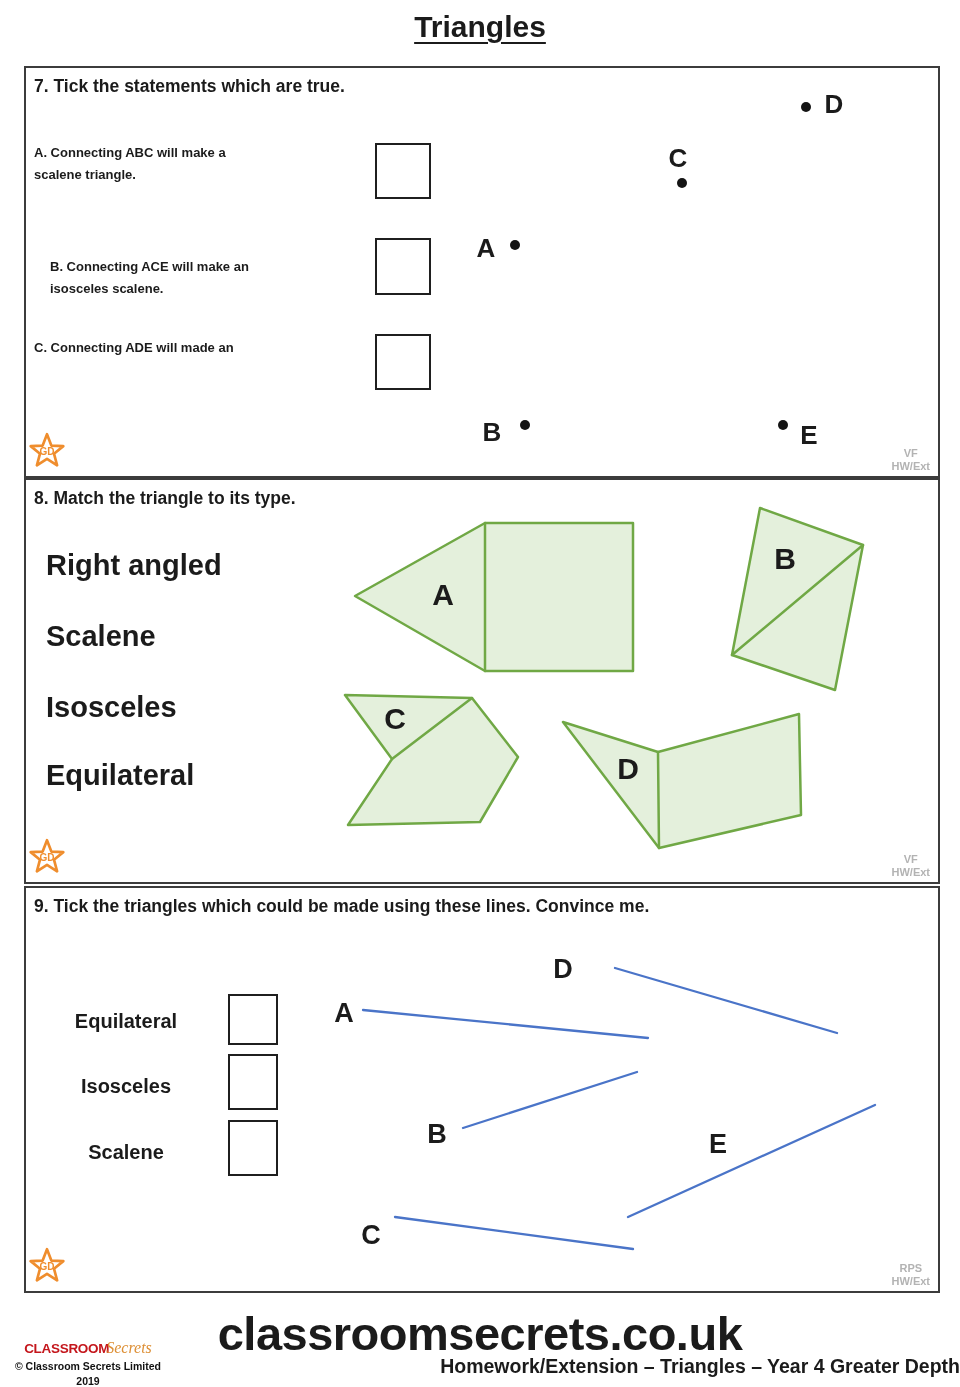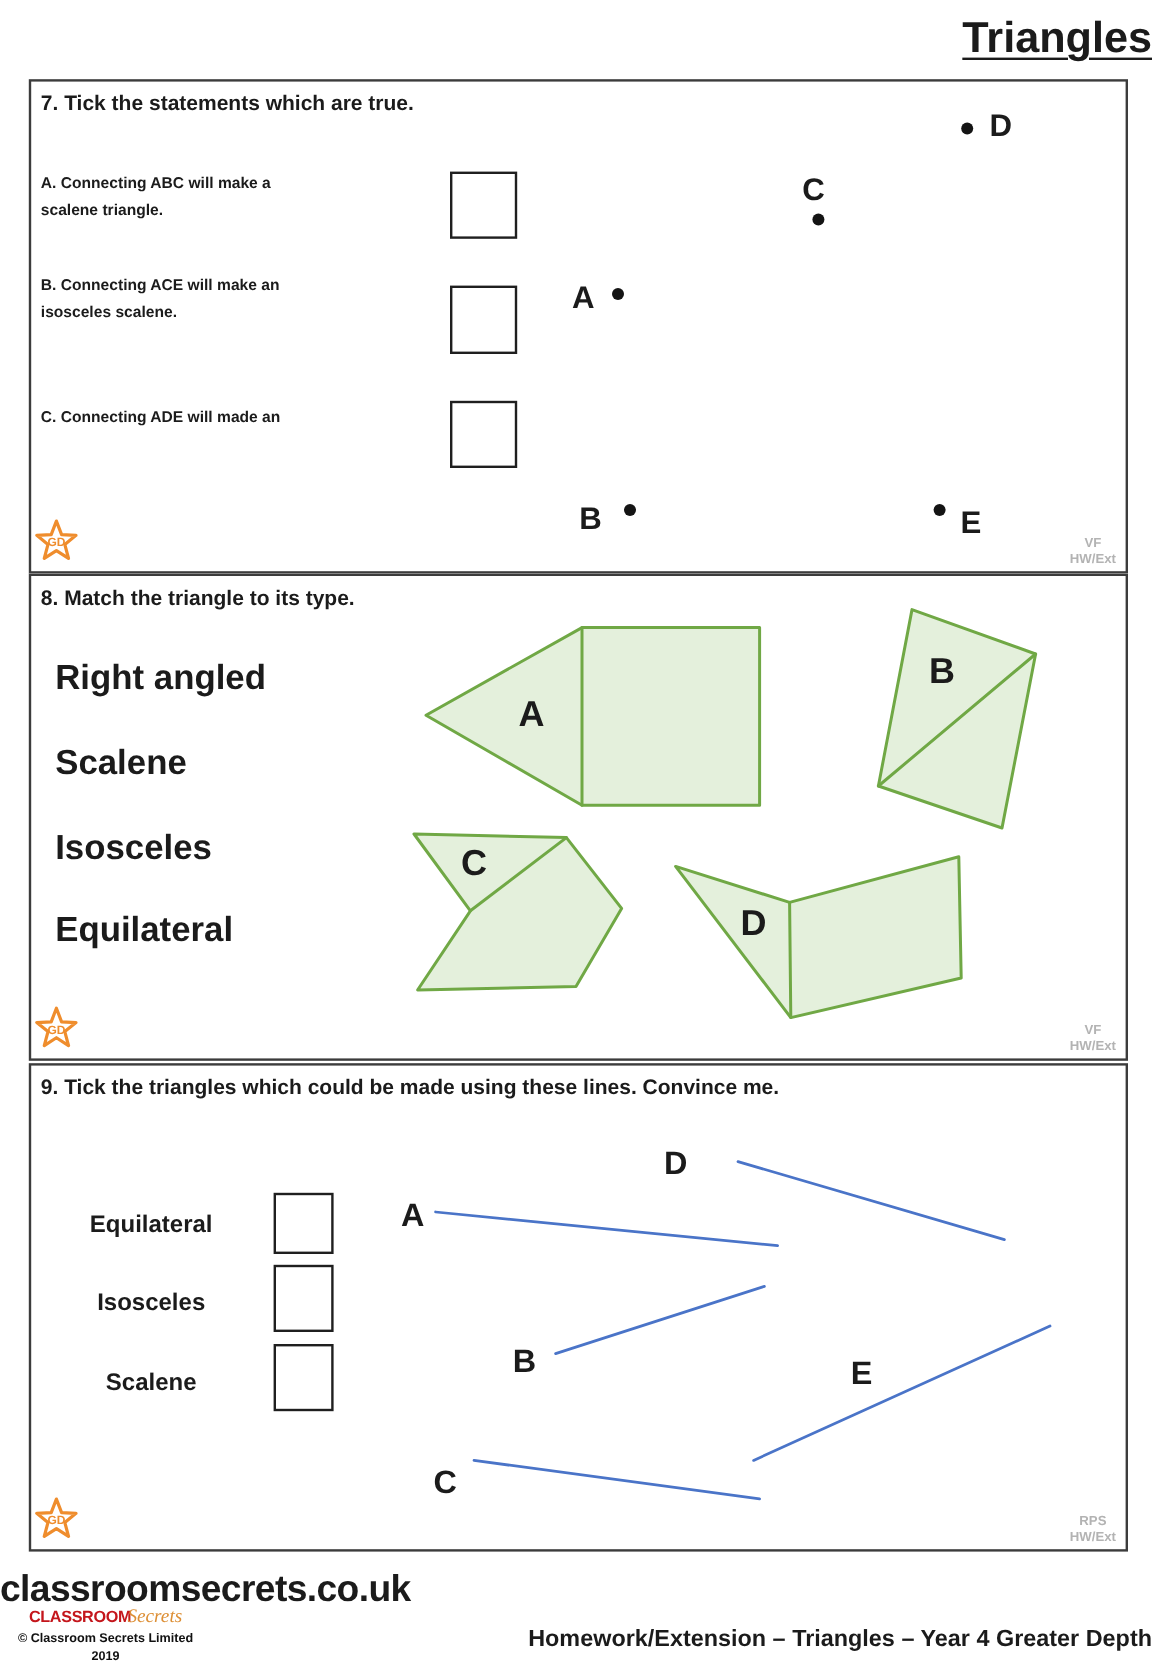--- a/index.html
+++ b/index.html
@@ -2,39 +2,39 @@
 <html><head>
 <meta charset="utf-8">
 <style>
   html,body{margin:0;padding:0;background:#ffffff;}
   .page{
     position:relative;width:960px;height:1387px;background:#ffffff;overflow:hidden;
     font-family:"Liberation Sans",sans-serif;color:#1b1b1b;
   }
   .abs{position:absolute;}
   .title{
-    left:0;top:10px;width:100%;text-align:right;font-size:36px;font-weight:bold;
+    left:0;top:10px;width:100%;text-align:center;font-size:30px;font-weight:bold;
   }
   .title span{text-decoration:underline;text-decoration-thickness:2px;text-underline-offset:5px;}
   .qbox{
     position:absolute;left:24px;width:916px;border:2px solid #3c3c3c;background:#ffffff;box-sizing:border-box;
   }
   #q7{top:66px;height:412px;}
   #q8{top:478px;height:406px;}
   #q9{top:886px;height:407px;}
   .qheader{position:absolute;left:8px;top:6px;font-size:17.5px;font-weight:bold;line-height:24px;}
   .stmt{position:absolute;left:8px;width:340px;font-size:13px;font-weight:bold;line-height:22px;}
   .checkbox{position:absolute;border:2px solid #1f1f1f;background:#ffffff;box-sizing:border-box;}
   .figure{position:absolute;left:0;top:0;width:100%;height:100%;}
   svg{font-family:"Liberation Sans",sans-serif;}
   .typelabel{position:absolute;left:20px;width:260px;font-size:29px;font-weight:bold;line-height:36px;}
   .optlabel{position:absolute;left:28px;width:144px;text-align:center;font-size:20px;font-weight:bold;line-height:26px;}
   .cornertag{position:absolute;right:8px;bottom:3px;text-align:center;font-size:11px;line-height:13px;color:#b3b3b3;font-weight:bold;}
   .star{position:absolute;left:2px;bottom:4px;width:38px;height:40px;}
-  .footer-url{left:0;top:1306px;width:100%;font-size:31px;font-weight:bold;letter-spacing:-0.5px;}
+  .footer-url{left:0;top:1306px;width:100%;text-align:center;font-size:47px;font-weight:bold;letter-spacing:-0.5px;}
   .footer-sub{left:0;top:1355px;width:100%;text-align:right;font-size:19.5px;font-weight:bold;}
   .logo{left:10px;top:1340px;width:156px;text-align:center;line-height:15px;}
   .logo-word1{font-size:13.5px;font-weight:900;color:#c4161c;letter-spacing:-0.3px;}
   .logo-word2{font-family:"Liberation Serif",serif;font-style:italic;font-size:16px;color:#dd8f35;margin-left:-3px;}
   .logo-copy{font-size:10.5px;font-weight:bold;color:#111;margin-top:3px;}
 </style>
 </head>
 <body>
 
 <div class="page">
@@ -53,21 +53,21 @@
         <circle cx="499" cy="357" r="5" fill="#141414"></circle>
         <circle cx="757" cy="357" r="5" fill="#141414"></circle>
         <text x="783" y="376" font-size="26" font-weight="bold" text-anchor="middle" fill="#1b1b1b">E</text>
       </svg>
     <div class="qheader">7. Tick the statements which are true.</div>
 
     <div class="stmt" style="top:74px;">
       <div>A. Connecting ABC will make a</div>
       <div>scalene triangle.</div>
     </div>
-    <div class="stmt" style="top:159px;">
+    <div class="stmt" style="top:188px;margin-left:16px;">
       <div>B. Connecting ACE will make an</div>
       <div>isosceles scalene.</div>
     </div>
     <div class="stmt" style="top:269px;">
       <div>C. Connecting ADE will made an</div>
     </div>
 
     <div class="checkbox" style="left:349px;top:75px;width:56px;height:56px;"></div>
     <div class="checkbox" style="left:349px;top:170px;width:56px;height:57px;"></div>
     <div class="checkbox" style="left:349px;top:266px;width:56px;height:56px;"></div>

